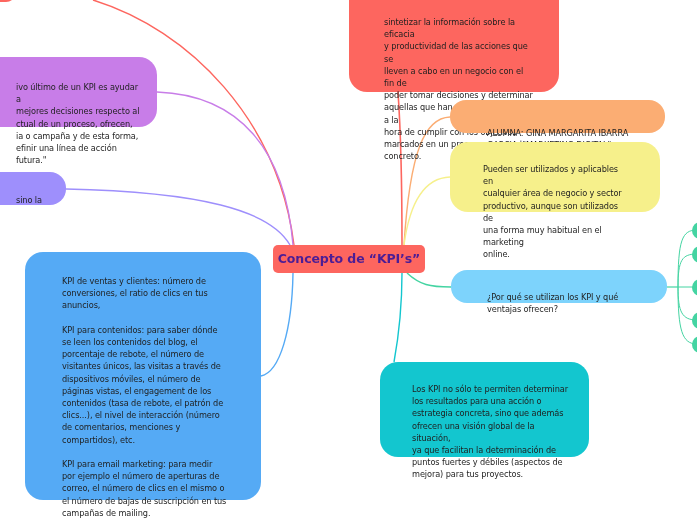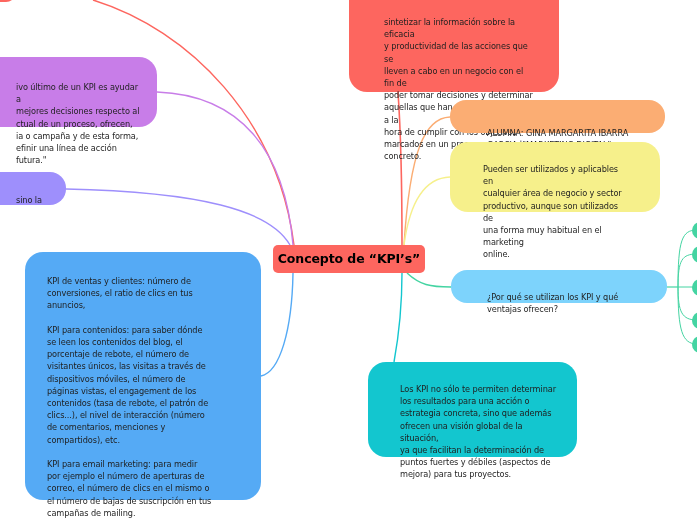--- a/index.html
+++ b/index.html
@@ -13,30 +13,30 @@
     .node {
       position:absolute; box-sizing:border-box;
       font-size:8.2px; line-height:12.2px; letter-spacing:-0.1px;
       border-radius:16px;
     }
     .node p { margin:16px; white-space:pre-line; }
     #n-red-top { left:349px; top:-18px; width:210px; height:110px; background:#fd665f; padding:18px 10px 0 19px; border-radius:18px; }
     #n-purple { left:-60px; top:57px; width:217px; height:70px; background:#c87de8; padding:8px 0 0 60px; border-radius:18px; }
     #n-violet { left:-40px; top:172px; width:106px; height:33px; background:#9e8ffc; padding:6px 0 0 40px; border-radius:16px; }
     #n-redcorner { left:-40px; top:-20px; width:56px; height:22px; background:#fd665f; border-radius:10px; }
-    #n-blue { left:25px; top:252px; width:236px; height:248px; background:#55aaf5; padding:7px 10px 0 6px; border-radius:18px; }
+    #n-blue { left:25px; top:252px; width:236px; height:248px; background:#55aaf5; padding:7px 10px 0 21px; border-radius:18px; }
     #n-center {
       left:273px; top:245px; width:152px; height:28px; background:#fd665f;
       border-radius:5px; font-weight:bold; font-size:12.5px; line-height:28px; text-align:center;
-      color:#000000;
+      color:#4c1d95;
     }
     #n-orange { left:450px; top:100px; width:215px; height:33px; background:#fbad73; padding:11px 0 0 21px; border-radius:16px; }
     #n-yellow { left:450px; top:142px; width:210px; height:70px; background:#f6f08b; padding:5px 17px 0 17px; border-radius:18px; }
     #n-green { left:451px; top:270px; width:216px; height:33px; background:#7dd3fc; padding:5px 0 0 20px; border-radius:16px; }
-    #n-teal { left:368px; top:362px; width:209px; height:95px; background:#13c6cf; padding:5px 0 0 16px; border-radius:18px; }
+    #n-teal { left:380px; top:362px; width:209px; height:95px; background:#13c6cf; padding:5px 0 0 16px; border-radius:18px; }
     .leaf { position:absolute; width:30px; height:17px; background:#44d4a2; border-radius:9px; }
   </style>
 </head>
 <body>
 
 <svg class="links" viewBox="0 0 697 520">
 
   <path d="M398 92 C 402 150, 402 210, 402 245" stroke="#fd665f" stroke-width="1.6" fill="none"></path>
 
   <path d="M93 0 C 190 30, 278 120, 294 245" stroke="#fd665f" stroke-width="1.4" fill="none"></path>

